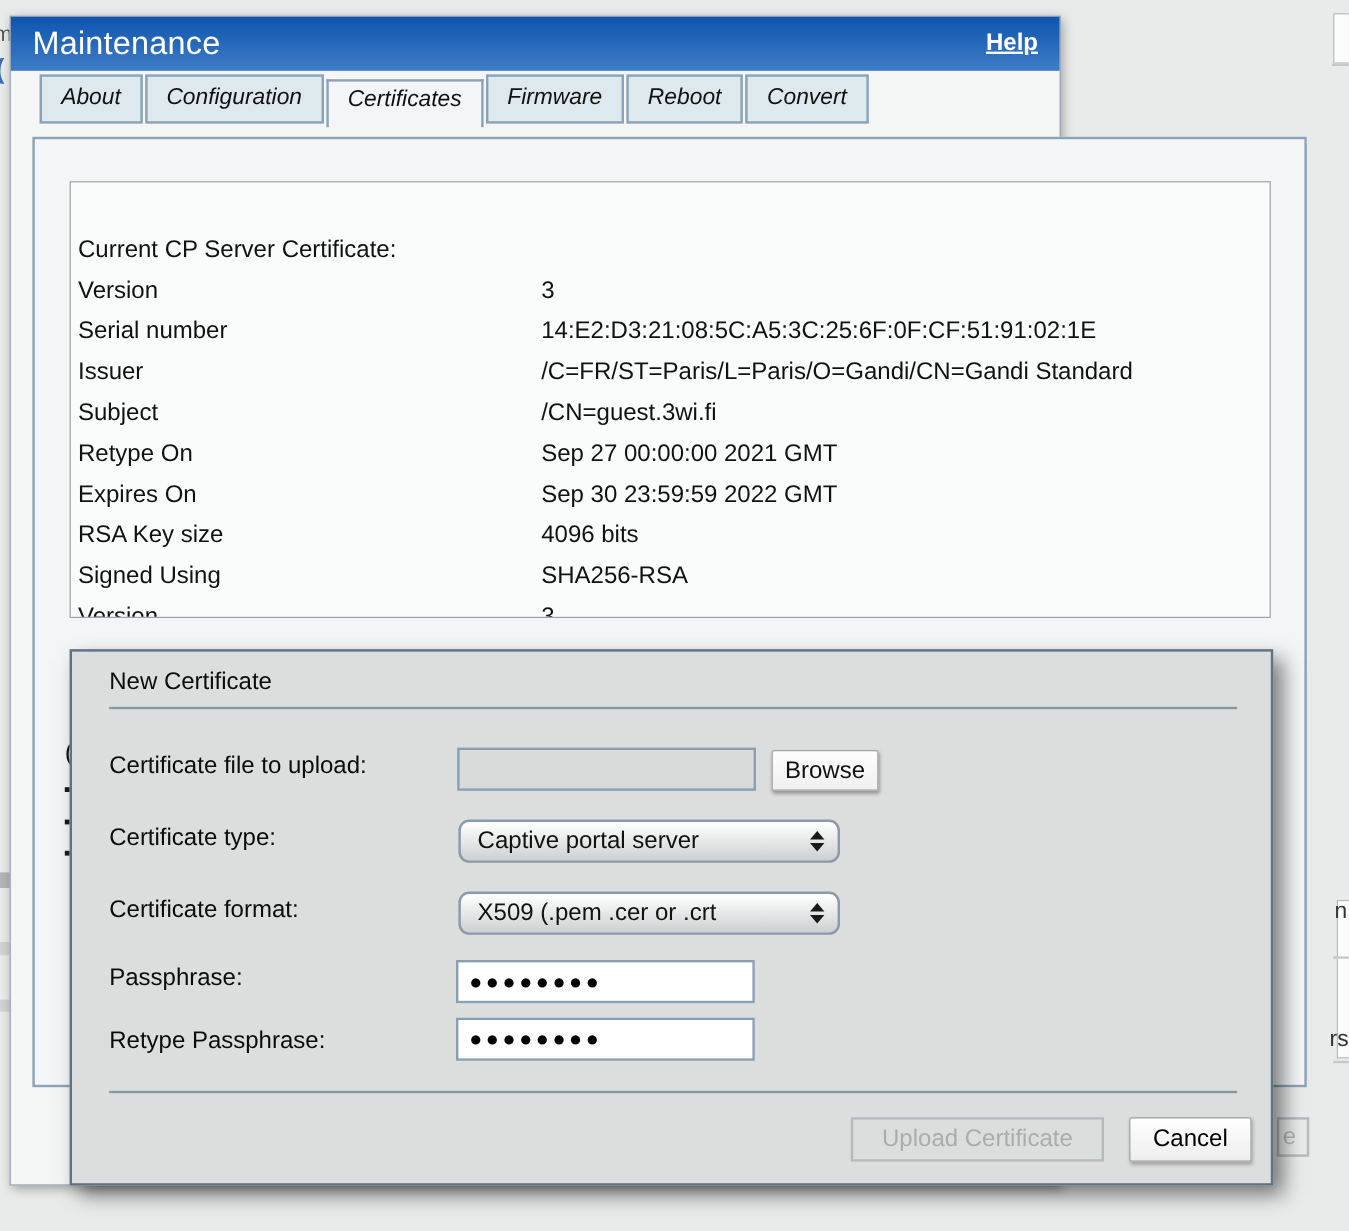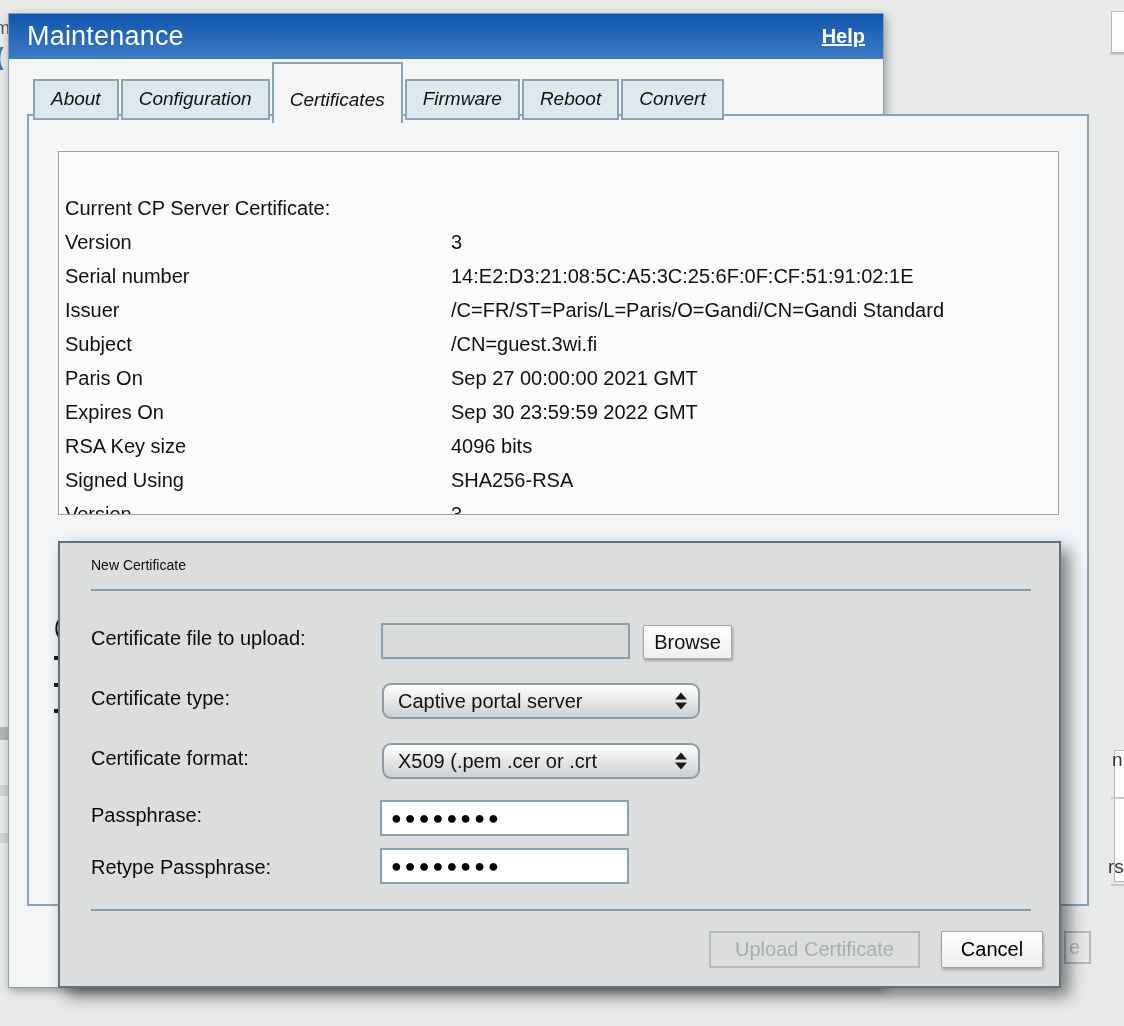--- a/index.html
+++ b/index.html
@@ -29,21 +29,21 @@
   .titlebar .title{color:#fff;font-size:27px;letter-spacing:.2px;}
   .titlebar .help{margin-left:auto;color:#fff;font-size:20px;font-weight:bold;text-decoration:underline;cursor:pointer;}
 
   
   .tabs{position:absolute;left:24px;top:48px;display:flex;align-items:flex-end;gap:2px;z-index:3;font-style:italic;}
   .tab{
     background:#dee9ee;border:2px solid #8ba3b6;font-size:19px;
     padding:7px 16px 8px 16px;white-space:nowrap;cursor:pointer;
   }
   .tab.active{
-    background:#f4f5f6;border-bottom:none;padding-top:25px;padding-bottom:12px;
+    background:#f4f5f6;border-bottom:none;padding-top:4px;padding-bottom:12px;
     margin-bottom:-3px;position:relative;z-index:4;
   }
 
   
   .panel{
     position:absolute;left:18px;top:100px;width:1062px;height:792px;
     border:2px solid #8ba3b6;background:#f4f5f6;box-sizing:border-box;z-index:1;
   }
 
   
@@ -65,21 +65,21 @@
     border:2px solid #b5babc;color:#b3b8ba;font-size:20px;overflow:hidden;
     display:flex;align-items:center;box-sizing:border-box;z-index:2;
   }
 
   
   .dialog{
     position:absolute;left:49px;top:527px;width:1003px;height:447px;
     background:#dcdedd;border:2px solid #5f7282;box-sizing:border-box;
     box-shadow:8px 8px 16px rgba(0,0,0,.5);z-index:5;
   }
-  .dlg-title{position:absolute;left:31px;top:14px;font-size:14px;color:#0b0b0b;}
+  .dlg-title{position:absolute;left:31px;top:14px;font-size:20px;color:#0b0b0b;}
   .dlg-hr{position:absolute;left:31px;width:940px;height:2px;background:#8599a9;}
   .dlg-hr.top{top:46px;}
   .dlg-hr.bottom{top:366px;}
   .dlg-label{position:absolute;left:31px;font-size:20px;color:#0b0b0b;white-space:nowrap;}
 
   .file-input{
     position:absolute;left:321px;top:80px;width:249px;height:36px;
     border:2px solid #8ba0af;background:#d9dbdb;box-sizing:border-box;
   }
   .browse-btn{
@@ -176,21 +176,21 @@
         </div>
         <div class="crow">
           <span class="clbl">Issuer</span>
           <span class="cval">/C=FR/ST=Paris/L=Paris/O=Gandi/CN=Gandi Standard</span>
         </div>
         <div class="crow">
           <span class="clbl">Subject</span>
           <span class="cval">/CN=guest.3wi.fi</span>
         </div>
         <div class="crow">
-          <span class="clbl">Paris On</span>
+          <span class="clbl">Retype On</span>
           <span class="cval">Sep 27 00:00:00 2021 GMT</span>
         </div>
         <div class="crow">
           <span class="clbl">Expires On</span>
           <span class="cval">Sep 30 23:59:59 2022 GMT</span>
         </div>
         <div class="crow">
           <span class="clbl">RSA Key size</span>
           <span class="cval">4096 bits</span>
         </div>

